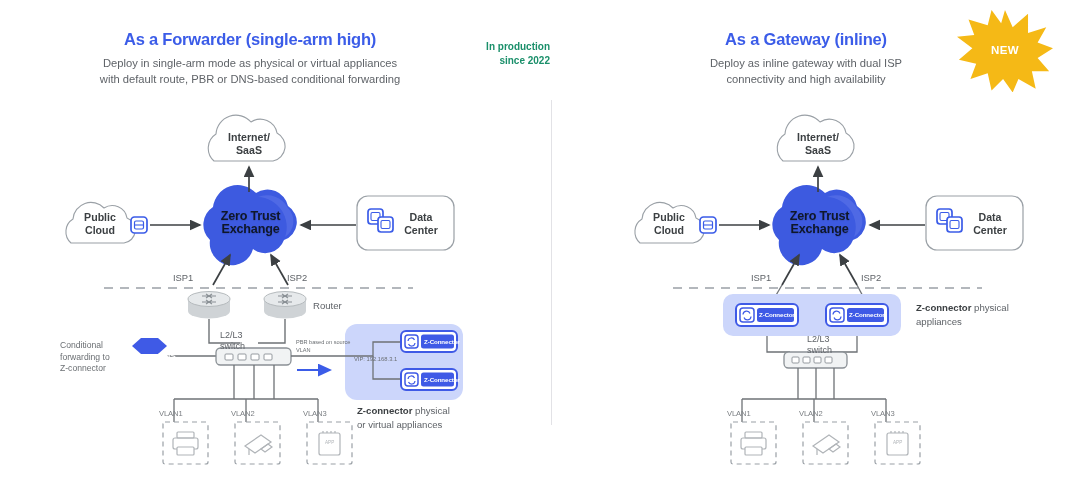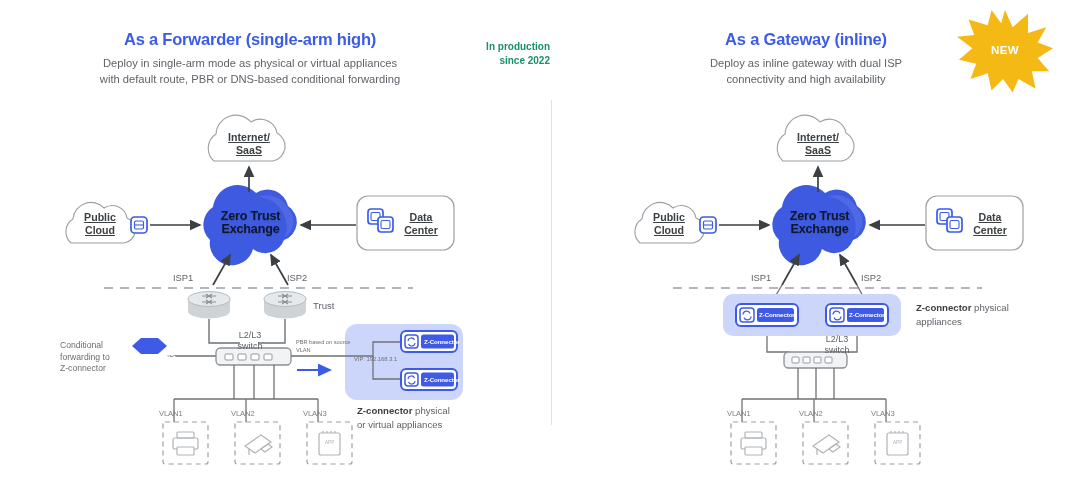--- a/index.html
+++ b/index.html
@@ -37,21 +37,21 @@
   .starburst svg{position:absolute;inset:0;}
   .starburst span{
     position:relative;color:#ffffff;font-weight:bold;font-size:11.5px;
     letter-spacing:0.4px;
   }
 
   
   .canvas{position:absolute;left:0;top:0;width:1080px;height:488px;overflow:visible;}
   .lbl-node{
     position:absolute;font-size:10.6px;font-weight:bold;color:#3c4043;
-    line-height:1.28;text-align:center;text-decoration:underline;
+    line-height:1.28;text-align:center;
   }
   .lbl-ztx{
     position:absolute;font-size:12.6px;font-weight:bold;color:#0f172a;
     line-height:1.2;text-align:center;letter-spacing:-0.2px;
     text-shadow:0 1px 1px rgba(0,0,0,.12);
   }
   .lbl-small{position:absolute;font-size:8.6px;color:#6b6f73;line-height:1.35;}
   .lbl-vlan{position:absolute;font-size:7.6px;color:#7a7e82;letter-spacing:-0.1px;}
   .lbl-tiny{position:absolute;font-size:5.6px;color:#6b6f73;line-height:1.4;}
   .lbl-dns{
@@ -59,21 +59,21 @@
     text-align:center;
   }
   .lbl-zc{
     position:absolute;font-size:6.2px;font-weight:bold;color:#ffffff;
     letter-spacing:-0.1px;white-space:nowrap;
   }
   .cap{position:absolute;font-size:9.6px;color:#5f6368;line-height:1.45;}
   .cap b{color:#3c4043;}
   .lbl-isp{position:absolute;font-size:9.4px;color:#5f6368;}
   .lbl-router{position:absolute;font-size:9.6px;color:#5f6368;}
-  .lbl-sw{position:absolute;font-size:9px;color:#5f6368;line-height:1.28;text-align:center;}
+  .lbl-sw{position:absolute;font-size:9px;color:#5f6368;line-height:1.28;}
 </style>
 </head>
 <body>
 
 <div class="divider"></div>
 
 <svg class="canvas" viewBox="0 0 1080 488">
   <defs>
     <marker id="arrowG" markerWidth="7" markerHeight="7" refX="6" refY="3.2" orient="auto">
       <path d="M0,0 L7,3.2 L0,6.4 Z" fill="#3c4043"></path>
@@ -306,21 +306,21 @@
 
   <div class="lbl-node" style="left:70px;top:211px;width:60px;">Public</div>
   <div class="lbl-node" style="left:70px;top:224px;width:60px;">Cloud</div>
 
   <div class="lbl-node" style="left:396px;top:211px;width:50px;">Data</div>
   <div class="lbl-node" style="left:396px;top:224px;width:50px;">Center</div>
 
   <div class="lbl-isp" style="left:173px;top:272px;">ISP1</div>
   <div class="lbl-isp" style="left:287px;top:272px;">ISP2</div>
 
-  <div class="lbl-router" style="left:313px;top:300px;">Trust</div>
+  <div class="lbl-router" style="left:313px;top:300px;">Router</div>
 
   <div class="lbl-sw" style="left:220px;top:330px;width:60px;">L2/L3</div>
   <div class="lbl-sw" style="left:220px;top:341px;width:60px;">switch</div>
 
   <div class="lbl-dns" style="left:149px;top:351px;width:36px;">DNS</div>
 
   <div class="lbl-small" style="left:60px;top:340px;width:72px;white-space:pre-line;">Conditional
 forwarding to
 Z-connector</div>
 

